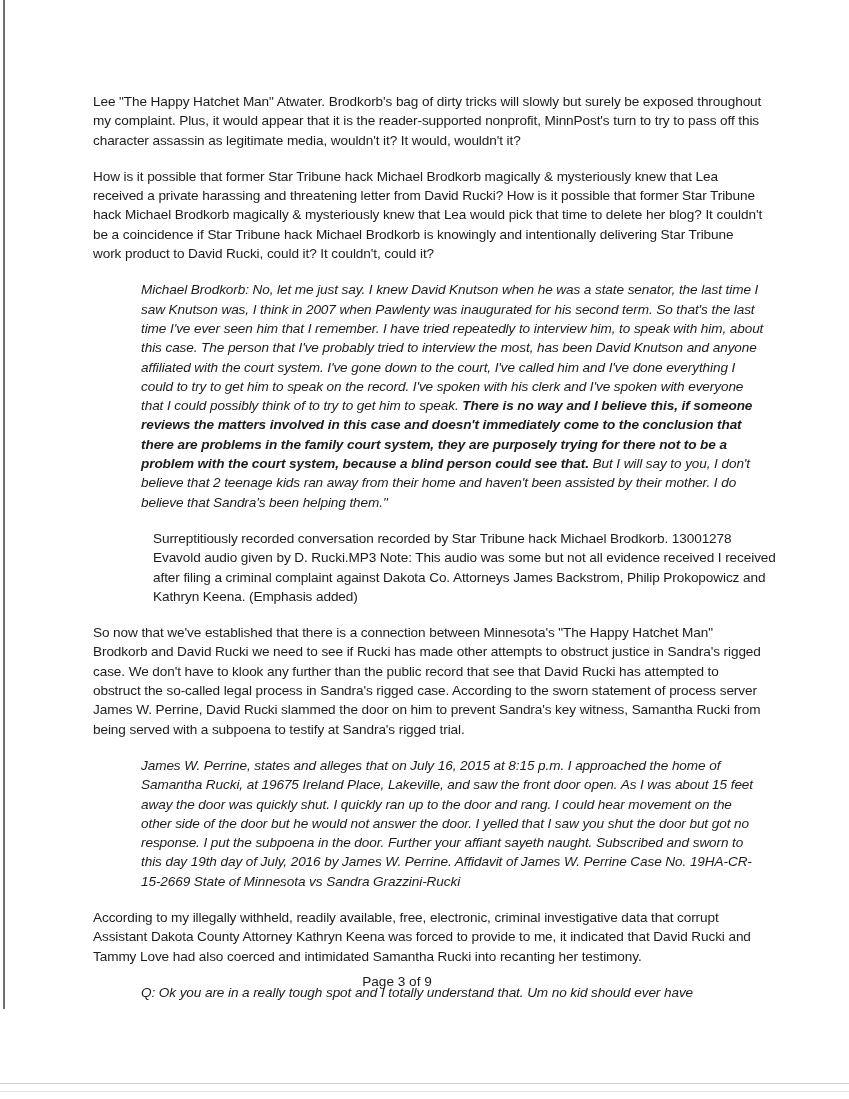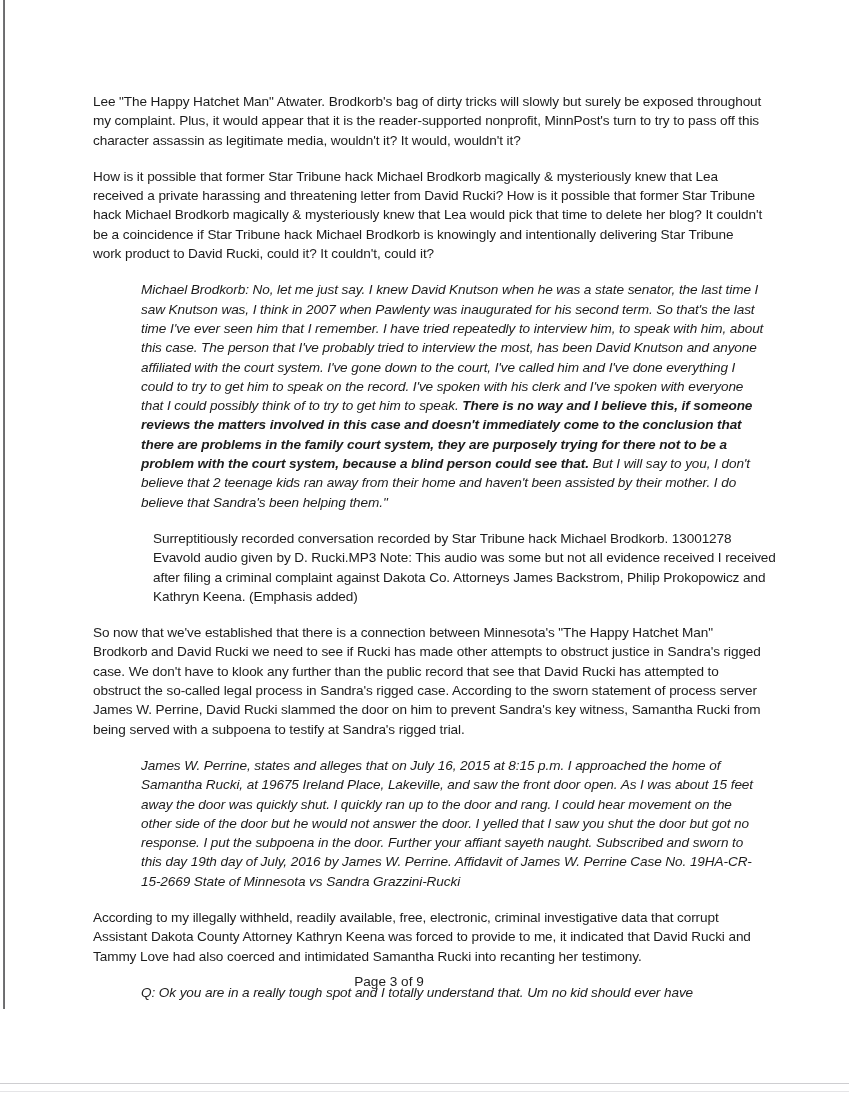--- a/index.html
+++ b/index.html
@@ -72,21 +72,21 @@
     margin-left: 60px;
     width: 624px;
     font-style: normal;
   }
   .b {
     font-weight: bold;
     font-style: italic;
   }
   #footer {
     position: absolute;
-    left: 0;
+    left: 8px;
     top: 972px;
     width: 778px;
     text-align: center;
     font-size: 13.6px;
     line-height: 19.3px;
     color: #1c1c1c;
   }
   .inline-run { display: inline; }
 </style>
 </head>

